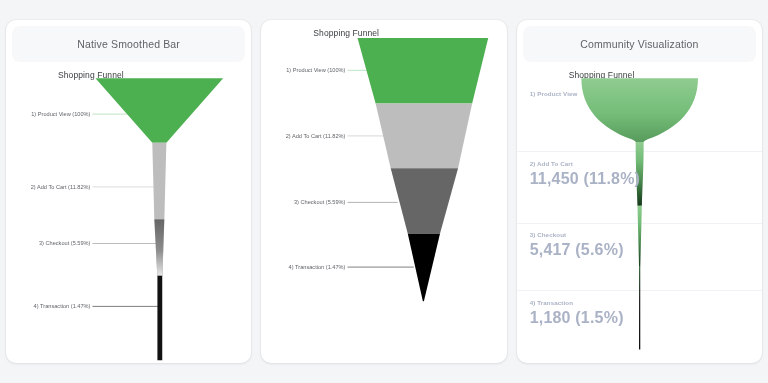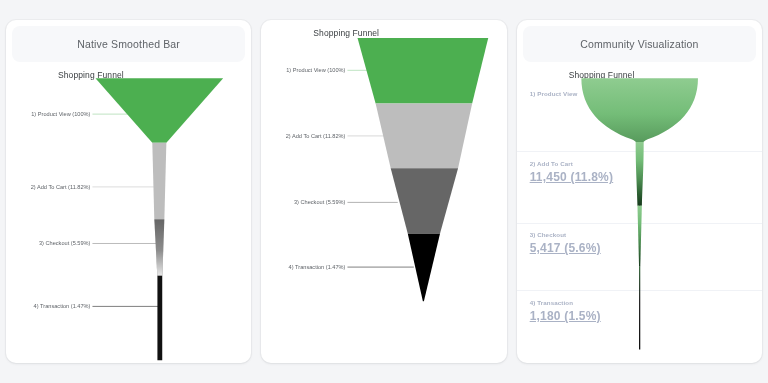--- a/index.html
+++ b/index.html
@@ -77,25 +77,24 @@
   }
   .cv-step-name {
     position: absolute;
     font-size: 6.2px;
     color: #aab2c5;
     font-weight: bold;
     letter-spacing: 0.1px;
   }
   .cv-step-val {
     position: absolute;
-    font-size: 12px;
+    font-size: 16px;
     color: #aab2c5;
     font-weight: bold;
     letter-spacing: 0.2px;
-    text-decoration: underline;
   }
   .cv-grid {
     position: absolute;
     left: 0;
     right: 0;
     height: 1px;
     background: #f0f2f6;
   }
 </style>
 </head>

